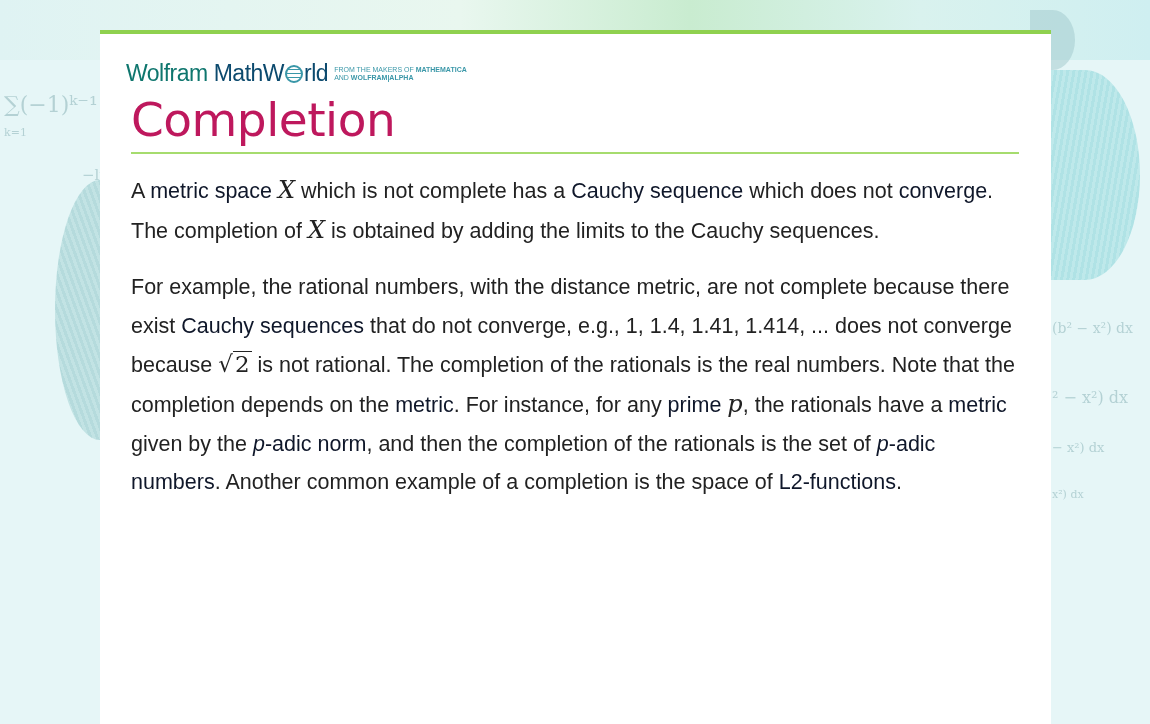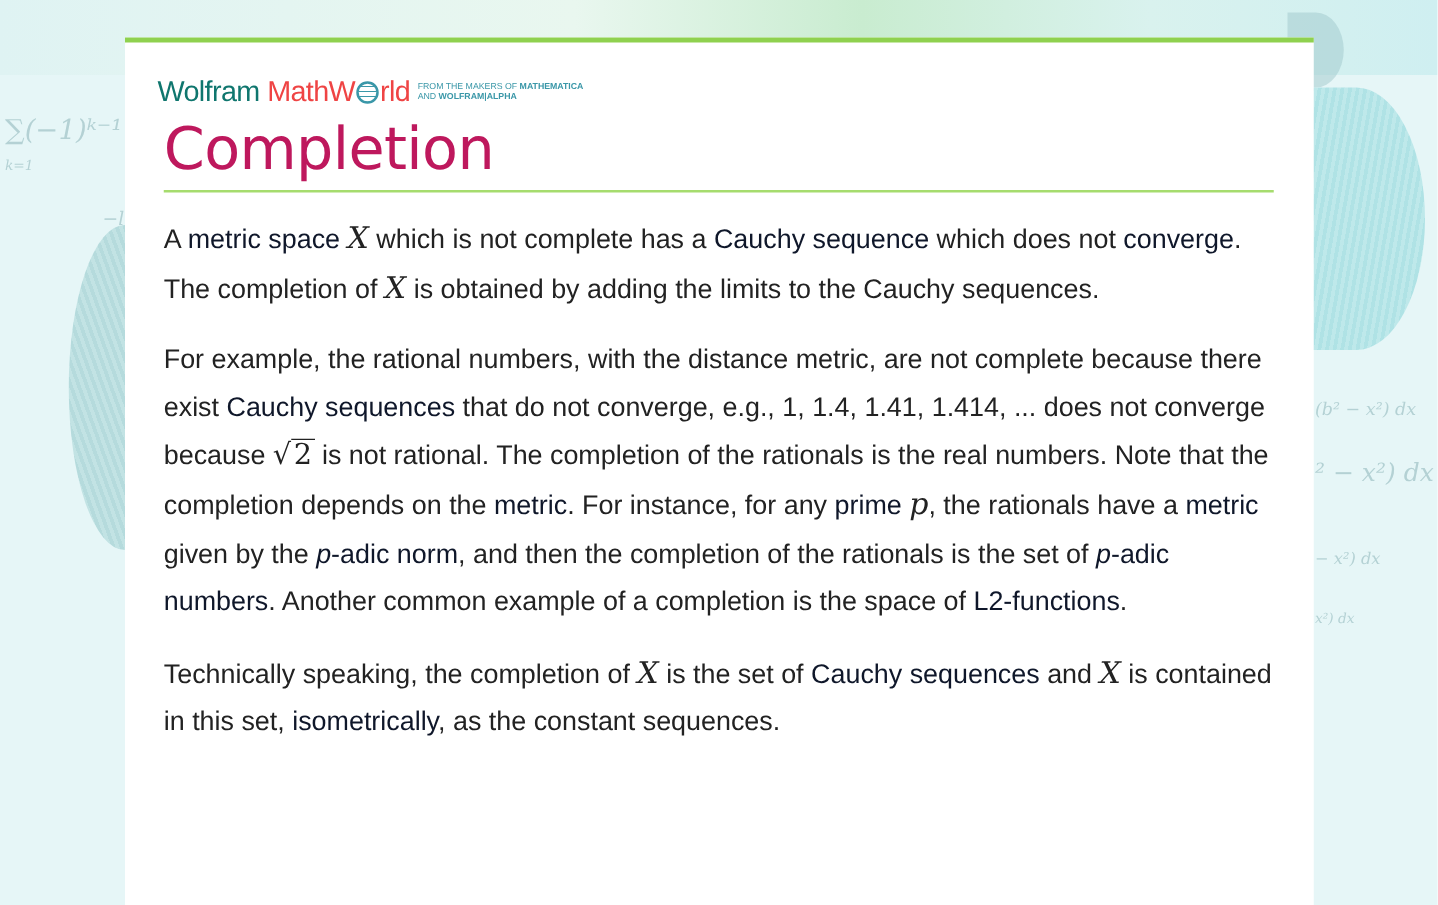--- a/index.html
+++ b/index.html
@@ -24,34 +24,34 @@
       border-radius: 0 50% 50% 0;
       background: repeating-linear-gradient(100deg, #a6dfe2 0 3px, #b7e6e8 3px 6px);
       opacity: 0.85;
     }
     .bg-swirl-right2 {
       position: absolute; left: 1030px; top: 10px; width: 45px; height: 60px;
       border-radius: 0 60% 60% 0;
       background: #9fc8cb; opacity: 0.5;
     }
     .bg-formula {
-      position: absolute; color: #a8c9cc; font-family: "DejaVu Serif", serif; font-style: italic;
+      position: absolute; color: #a8c9cc; font-family: "DejaVu Serif", serif; 
       white-space: nowrap; opacity: 0.8;
     }
     .card {
       position: absolute; left: 100px; top: 30px; width: 951px; height: 694px;
       background: #ffffff;
       border-top: 4px solid #8fd14f;
     }
     .brand {
       position: absolute; left: 26px; top: 26px; display: flex; align-items: center;
       font-size: 23px; letter-spacing: -0.5px;
     }
     .brand .wolfram { color: #0f766e; }
-    .brand .mathworld { color: #ef4444; margin-left: 6px; }
+    .brand .mathworld { color: #0c4a6e; margin-left: 6px; }
     .brand .globe {
       display: inline-block; width: 18px; height: 18px; border-radius: 50%;
       border: 2px solid #3a97a8; margin: 0 1px; position: relative; top: 2px;
       background: repeating-linear-gradient(0deg, transparent 0 3px, #3a97a8 3px 4px);
     }
     .brand .tagline {
       margin-left: 6px; font-size: 7px; line-height: 8px; color: #3a97a8; letter-spacing: 0;
     }
     .brand .tagline b { font-weight: bold; }
     .title {
@@ -79,21 +79,21 @@
 <div class="bg-swirl-right2"></div>
 <div class="bg-swirl-left"></div>
 <div class="bg-swirl-right"></div>
 
 <div class="bg-formula" style="left:4px;top:92px;font-size:22px;">
   <span>∑(−1)ᵏ⁻¹</span>
 </div>
 <div class="bg-formula" style="left:4px;top:126px;font-size:11px;">k=1</div>
 <div class="bg-formula" style="left:82px;top:134px;font-size:15px;margin-top:32px;">−ln</div>
 <div class="bg-formula" style="left:1052px;top:320px;font-size:14px;">(b² − x²)  dx</div>
-<div class="bg-formula" style="left:1052px;top:366px;font-size:20px;">² − x²)  dx</div>
+<div class="bg-formula" style="left:1052px;top:388px;font-size:16px;">² − x²)  dx</div>
 <div class="bg-formula" style="left:1052px;top:440px;font-size:13px;">− x²)  dx</div>
 <div class="bg-formula" style="left:1052px;top:488px;font-size:11px;">x²)  dx</div>
 
 <div class="card">
 
   <a class="brand">
     <span class="wolfram">Wolfram</span>
     <span class="mathworld"><span>Math</span><span>W</span><span class="globe"></span><span>rld</span></span>
     <span class="tagline">
       <span>FROM THE MAKERS OF </span><b>MATHEMATICA</b><br>
@@ -108,17 +108,14 @@
     <p>
       <span>A </span><a>metric space</a>
       <span class="math">X</span><span> which is not complete has a </span><a>Cauchy sequence</a><span> which does not </span><a>converge</a><span>. The completion of </span><span class="math">X</span><span> is obtained by adding the limits to the Cauchy sequences.</span>
     </p>
 
     <p>
       <span>For example, the rational numbers, with the distance metric, are not complete because there exist </span><a>Cauchy sequences</a><span> that do not converge, e.g., 1, 1.4, 1.41, 1.414, ... does not converge because </span><span class="sqrt"><span>√</span><span class="rad">2</span></span><span> is not rational. The completion of the rationals is the real numbers. Note that the completion depends on the </span><a>metric</a><span>. For instance, for any </span><a>prime</a>
       <span class="math">p</span><span>, the rationals have a </span><a>metric</a><span> given by the </span><a><i>p</i><span>-adic norm</span></a><span>, and then the completion of the rationals is the set of </span><a><i>p</i><span>-adic numbers</span></a><span>. Another common example of a completion is the space of </span><a>L2-functions</a><span>.</span>
     </p>
 
-    <p>
-      <span>Technically speaking, the completion of </span><span class="math">X</span><span> is the set of </span><a>Cauchy sequences</a><span> and </span><span class="math">X</span><span> is contained in this set, </span><a>isometrically</a><span>, as the constant sequences.</span>
-    </p>
   </div>
 </div>
 
 </body></html>

